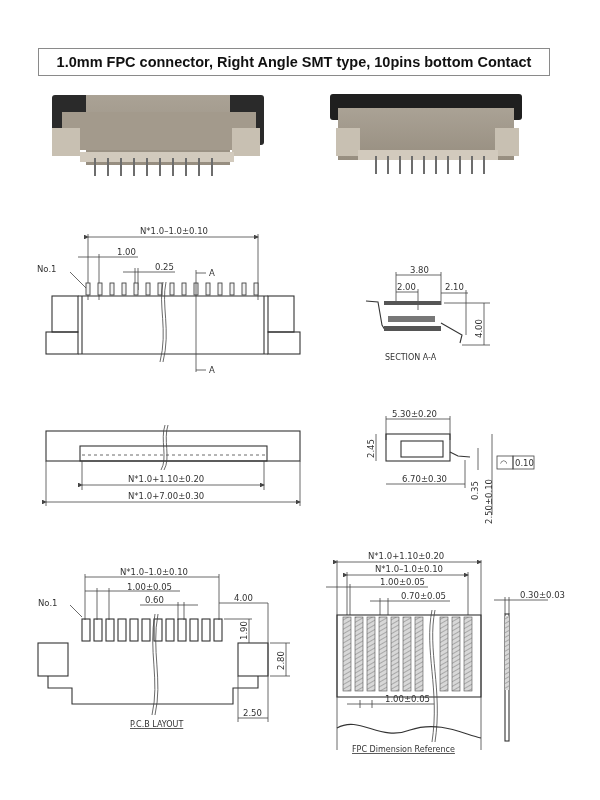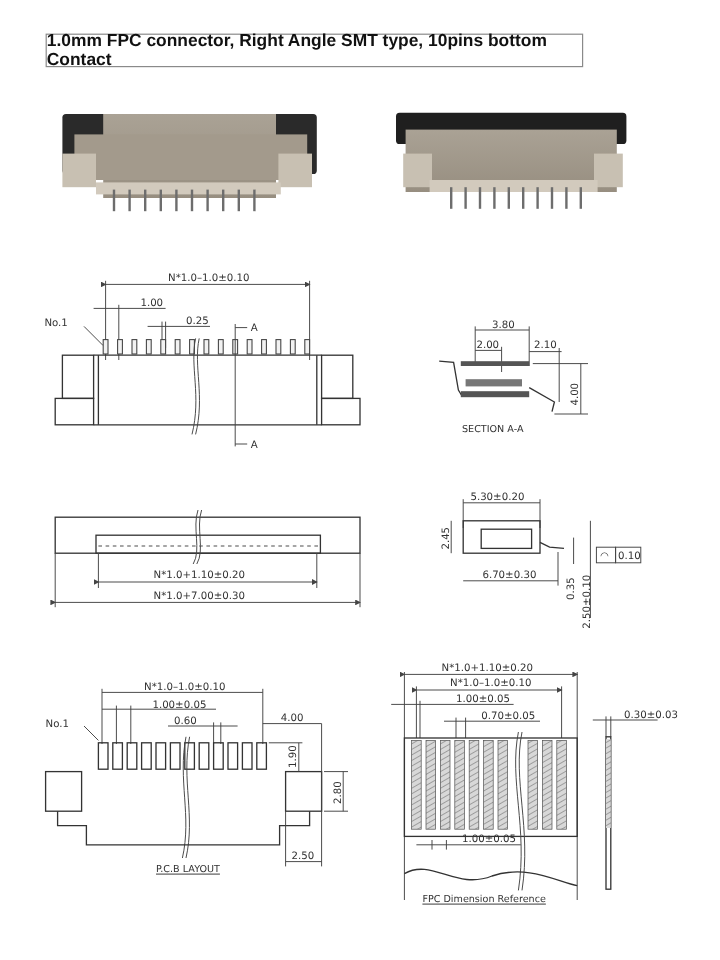--- a/index.html
+++ b/index.html
@@ -1,17 +1,17 @@
 <!DOCTYPE html>
 <html><head>
 <meta charset="utf-8">
 <style>
   html,body{margin:0;padding:0;background:#fff;}
   body{width:600px;height:800px;position:relative;overflow:hidden;font-family:"Liberation Sans",sans-serif;}
-  .title-box{position:absolute;left:38px;top:28px;width:448px;height:28px;border:1px solid #8a8a8a;box-sizing:border-box;display:flex;align-items:center;justify-content:center;font-weight:bold;font-size:14.5px;color:#111;}
+  .title-box{position:absolute;left:38px;top:48px;width:512px;height:28px;border:1px solid #8a8a8a;box-sizing:border-box;display:flex;align-items:center;justify-content:center;font-weight:bold;font-size:14.5px;color:#111;}
   svg{position:absolute;left:0;top:0;}
   .dim{font-family:"DejaVu Sans",sans-serif;font-size:8.5px;fill:#333;}
   .lbl{font-family:"DejaVu Sans",sans-serif;font-size:8px;fill:#333;}
   .ln{stroke:#444;stroke-width:0.8;fill:none;}
   .thick{stroke:#333;stroke-width:1.1;fill:none;}
 </style>
 </head>
 <body>
 
 <div class="title-box">1.0mm FPC connector, Right Angle SMT type, 10pins bottom Contact</div>

